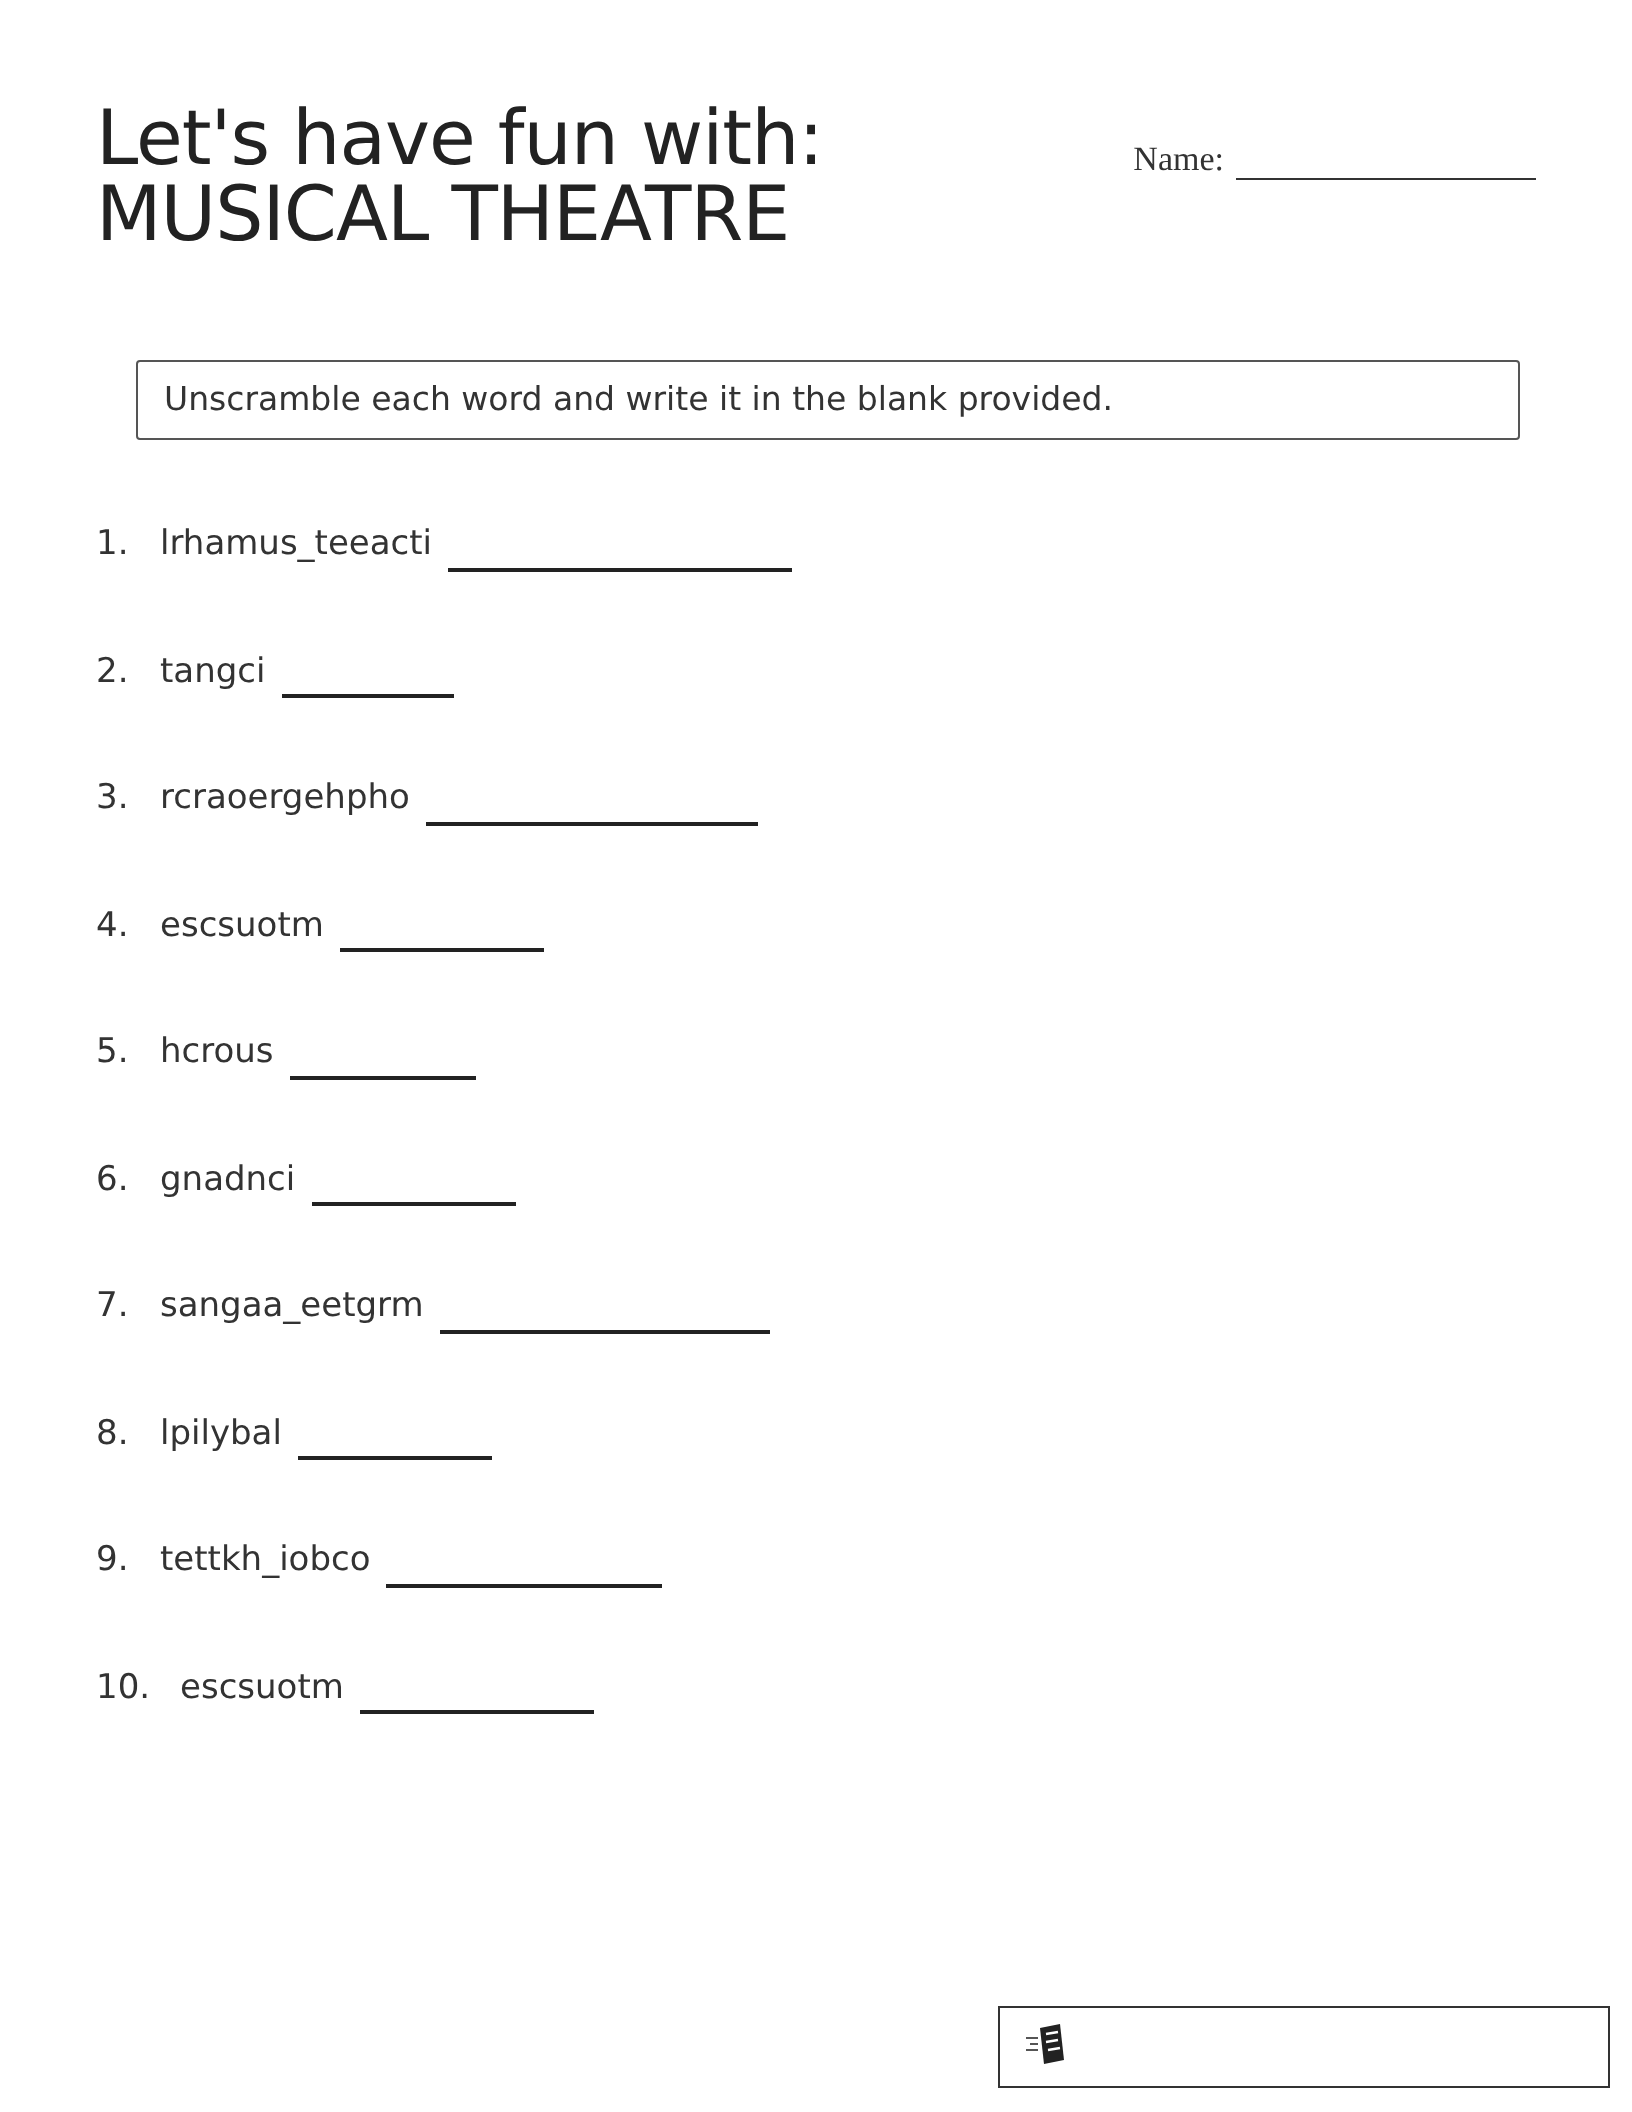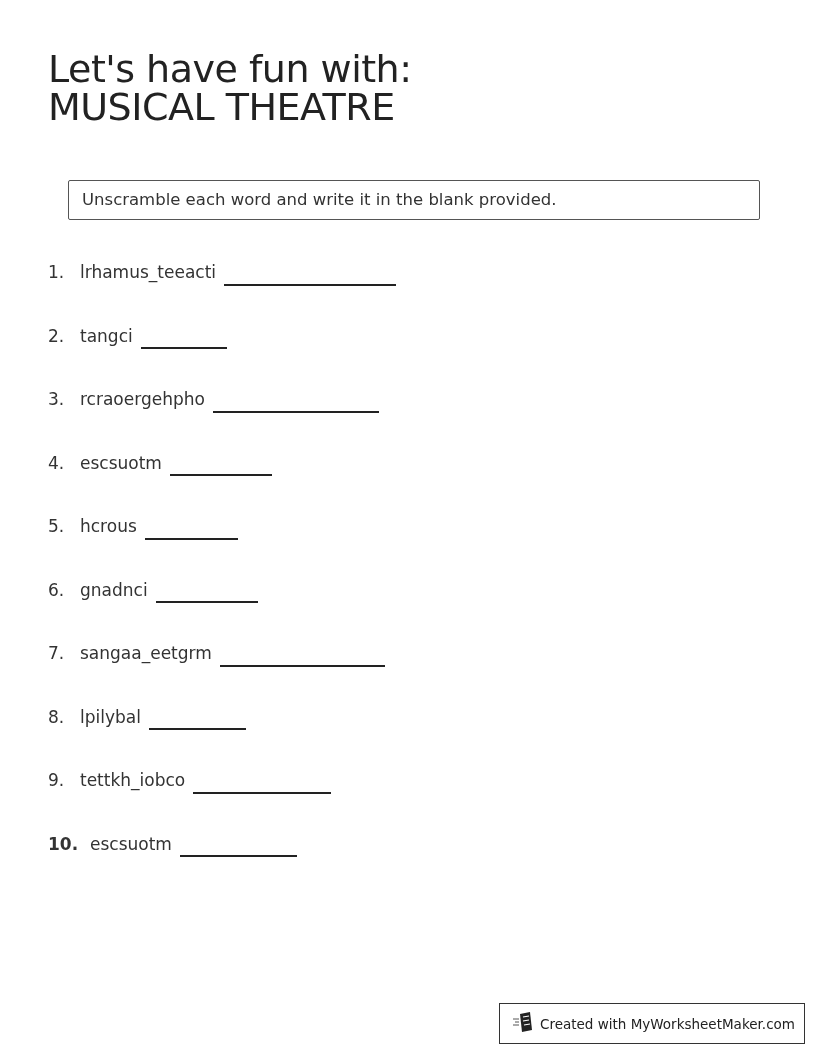--- a/index.html
+++ b/index.html
@@ -12,34 +12,38 @@
           font-family:"Liberation Serif", serif; font-size:17px; color:#333; }
   .meta-row { display:flex; align-items:flex-end; height:38px; }
   .meta-label { width:72px; text-align:right; padding-right:6px; }
   .meta-line { width:150px; border-bottom:1.5px solid #333; height:20px; }
   .instructions { position:absolute; left:48px; top:180px; width:692px; height:40px;
                   border:1.5px solid #555; border-radius:2px; box-sizing:border-box;
                   padding:0 13px; line-height:38px; font-size:16.5px; color:#333;margin-left:20px; }
   .list { position:absolute; left:48px; top:262px; width:700px; }
   .item { display:flex; align-items:baseline; height:63.5px; font-size:17px; color:#333; }
   .num { width:32px; }
-  .num.wide { width:42px;font-weight:bold; }
+  .num.wide { width:42px; }
   .word { padding-right:8px; }
   .blank { border-bottom:2px solid #222; height:10px; align-self:flex-end; margin-bottom:40px; }
   .footer { position:absolute; left:499px; top:1003px; width:306px; height:41px;
             border:1.5px solid #333; box-sizing:border-box; display:flex; align-items:center;
             font-size:13.5px; color:#222; padding-left:12px; }
   .footer svg { margin-right:6px; }
 </style>
 </head>
 <body>
 
 <h1 class="title">Let's have fun with: MUSICAL THEATRE</h1>
 
 <div class="meta">
+  <div class="meta-row">
+    <span class="meta-label">Name:</span>
+    <span class="meta-line"></span>
+  </div>
 </div>
 
 <div class="instructions">Unscramble each word and write it in the blank provided.</div>
 
 <div class="list">
   <div class="item">
     <span class="num">1.</span>
     <span class="word">lrhamus_teeacti</span>
     <span class="blank" style="width:172px"></span>
   </div>
@@ -93,14 +97,13 @@
 <div class="footer">
   <span>
     <svg width="22" height="22" viewBox="0 0 22 22">
       <line x1="1" y1="8" x2="7" y2="8" stroke="#555" stroke-width="1"></line>
       <line x1="3" y1="11" x2="7" y2="11" stroke="#555" stroke-width="1"></line>
       <line x1="1" y1="14" x2="7" y2="14" stroke="#555" stroke-width="1"></line>
       <path d="M8 3 L18 1 L20 19 L10 21 Z" fill="#222"></path>
       <path d="M11 6 L17 5 M11 10 L17 9 M12 14 L18 13" stroke="#fff" stroke-width="1.2"></path>
     </svg>
   </span>
-  <span>Created with MyWorksheetMaker.com</span>
 </div>
 
 </body></html>

